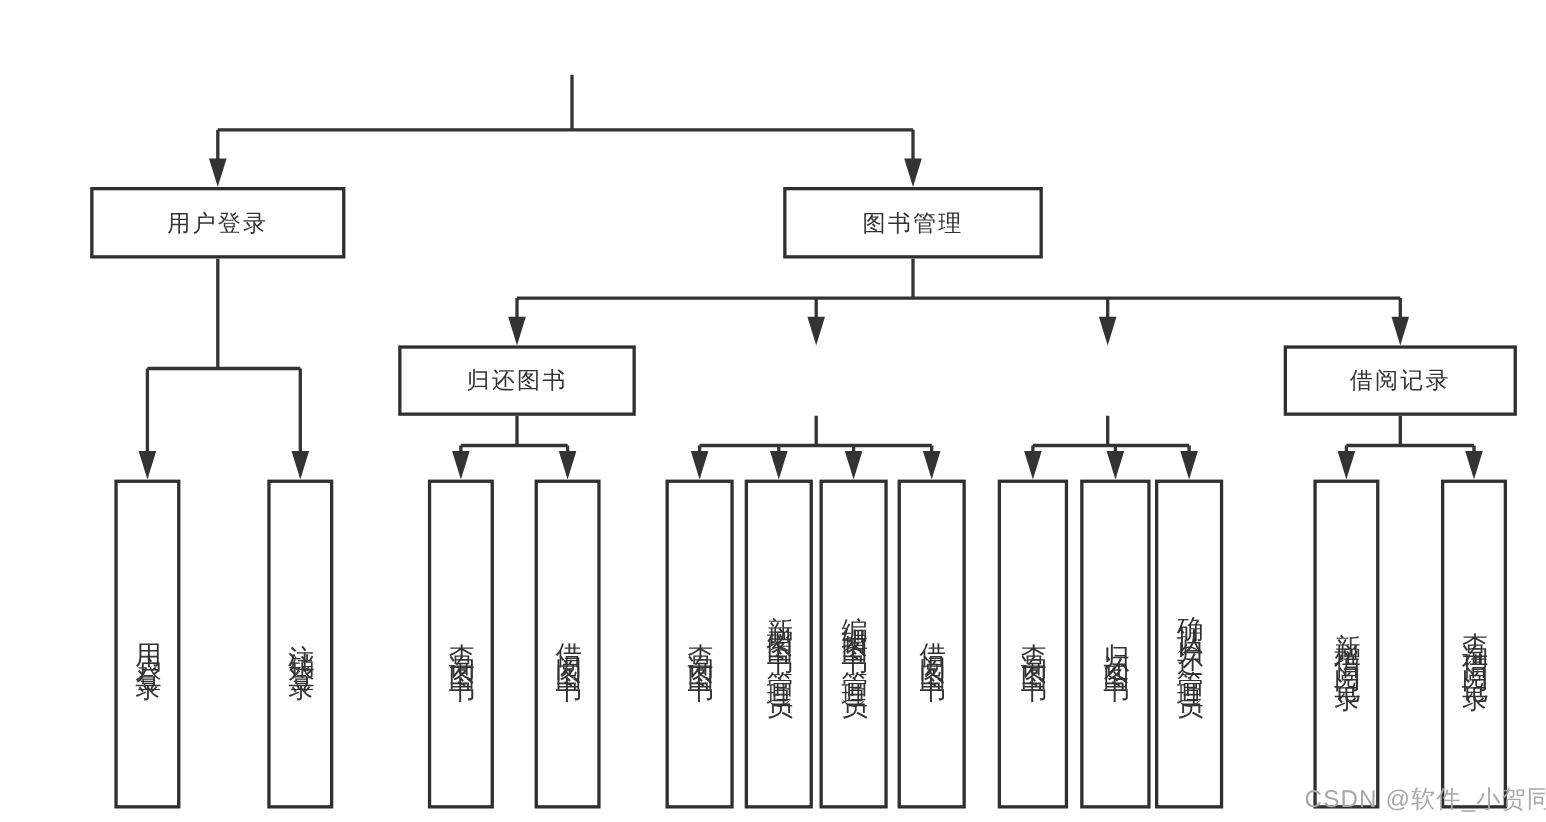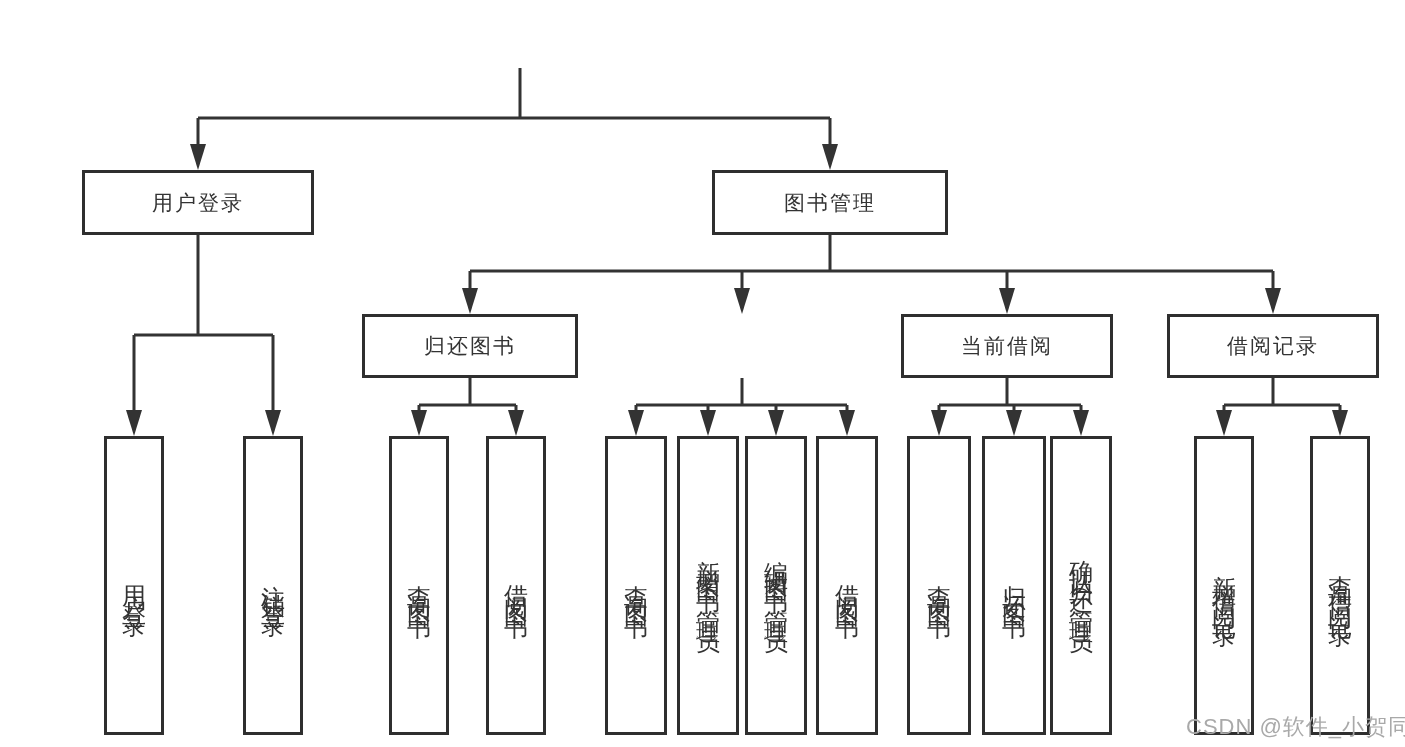--- a/index.html
+++ b/index.html
@@ -88,21 +88,20 @@
       <polygon points="1216,410 1232,410 1224,436"></polygon>
       <polygon points="1332,410 1348,410 1340,436"></polygon>
     </g>
   </svg>
 
 
   <div class="node" style="left:82px; top:170px; width:232px; height:65px;">用户登录</div>
   <div class="node" style="left:712px; top:170px; width:236px; height:65px;">图书管理</div>
 
   <div class="node" style="left:362px; top:314px; width:216px; height:64px;">归还图书</div>
-  <div class="node" style="left:901px; top:314px; width:212px; height:64px;">当前借阅</div>
   <div class="node" style="left:1167px; top:314px; width:212px; height:64px;">借阅记录</div>
 
   <div class="node vnode" style="left:104px; top:436px; width:60px; height:299px;">
     <span class="vtext">用户登录</span>
   </div>
   <div class="node vnode" style="left:243px; top:436px; width:60px; height:299px;">
     <span class="vtext">注销登录</span>
   </div>
 
   <div class="node vnode" style="left:389px; top:436px; width:60px; height:299px;">

